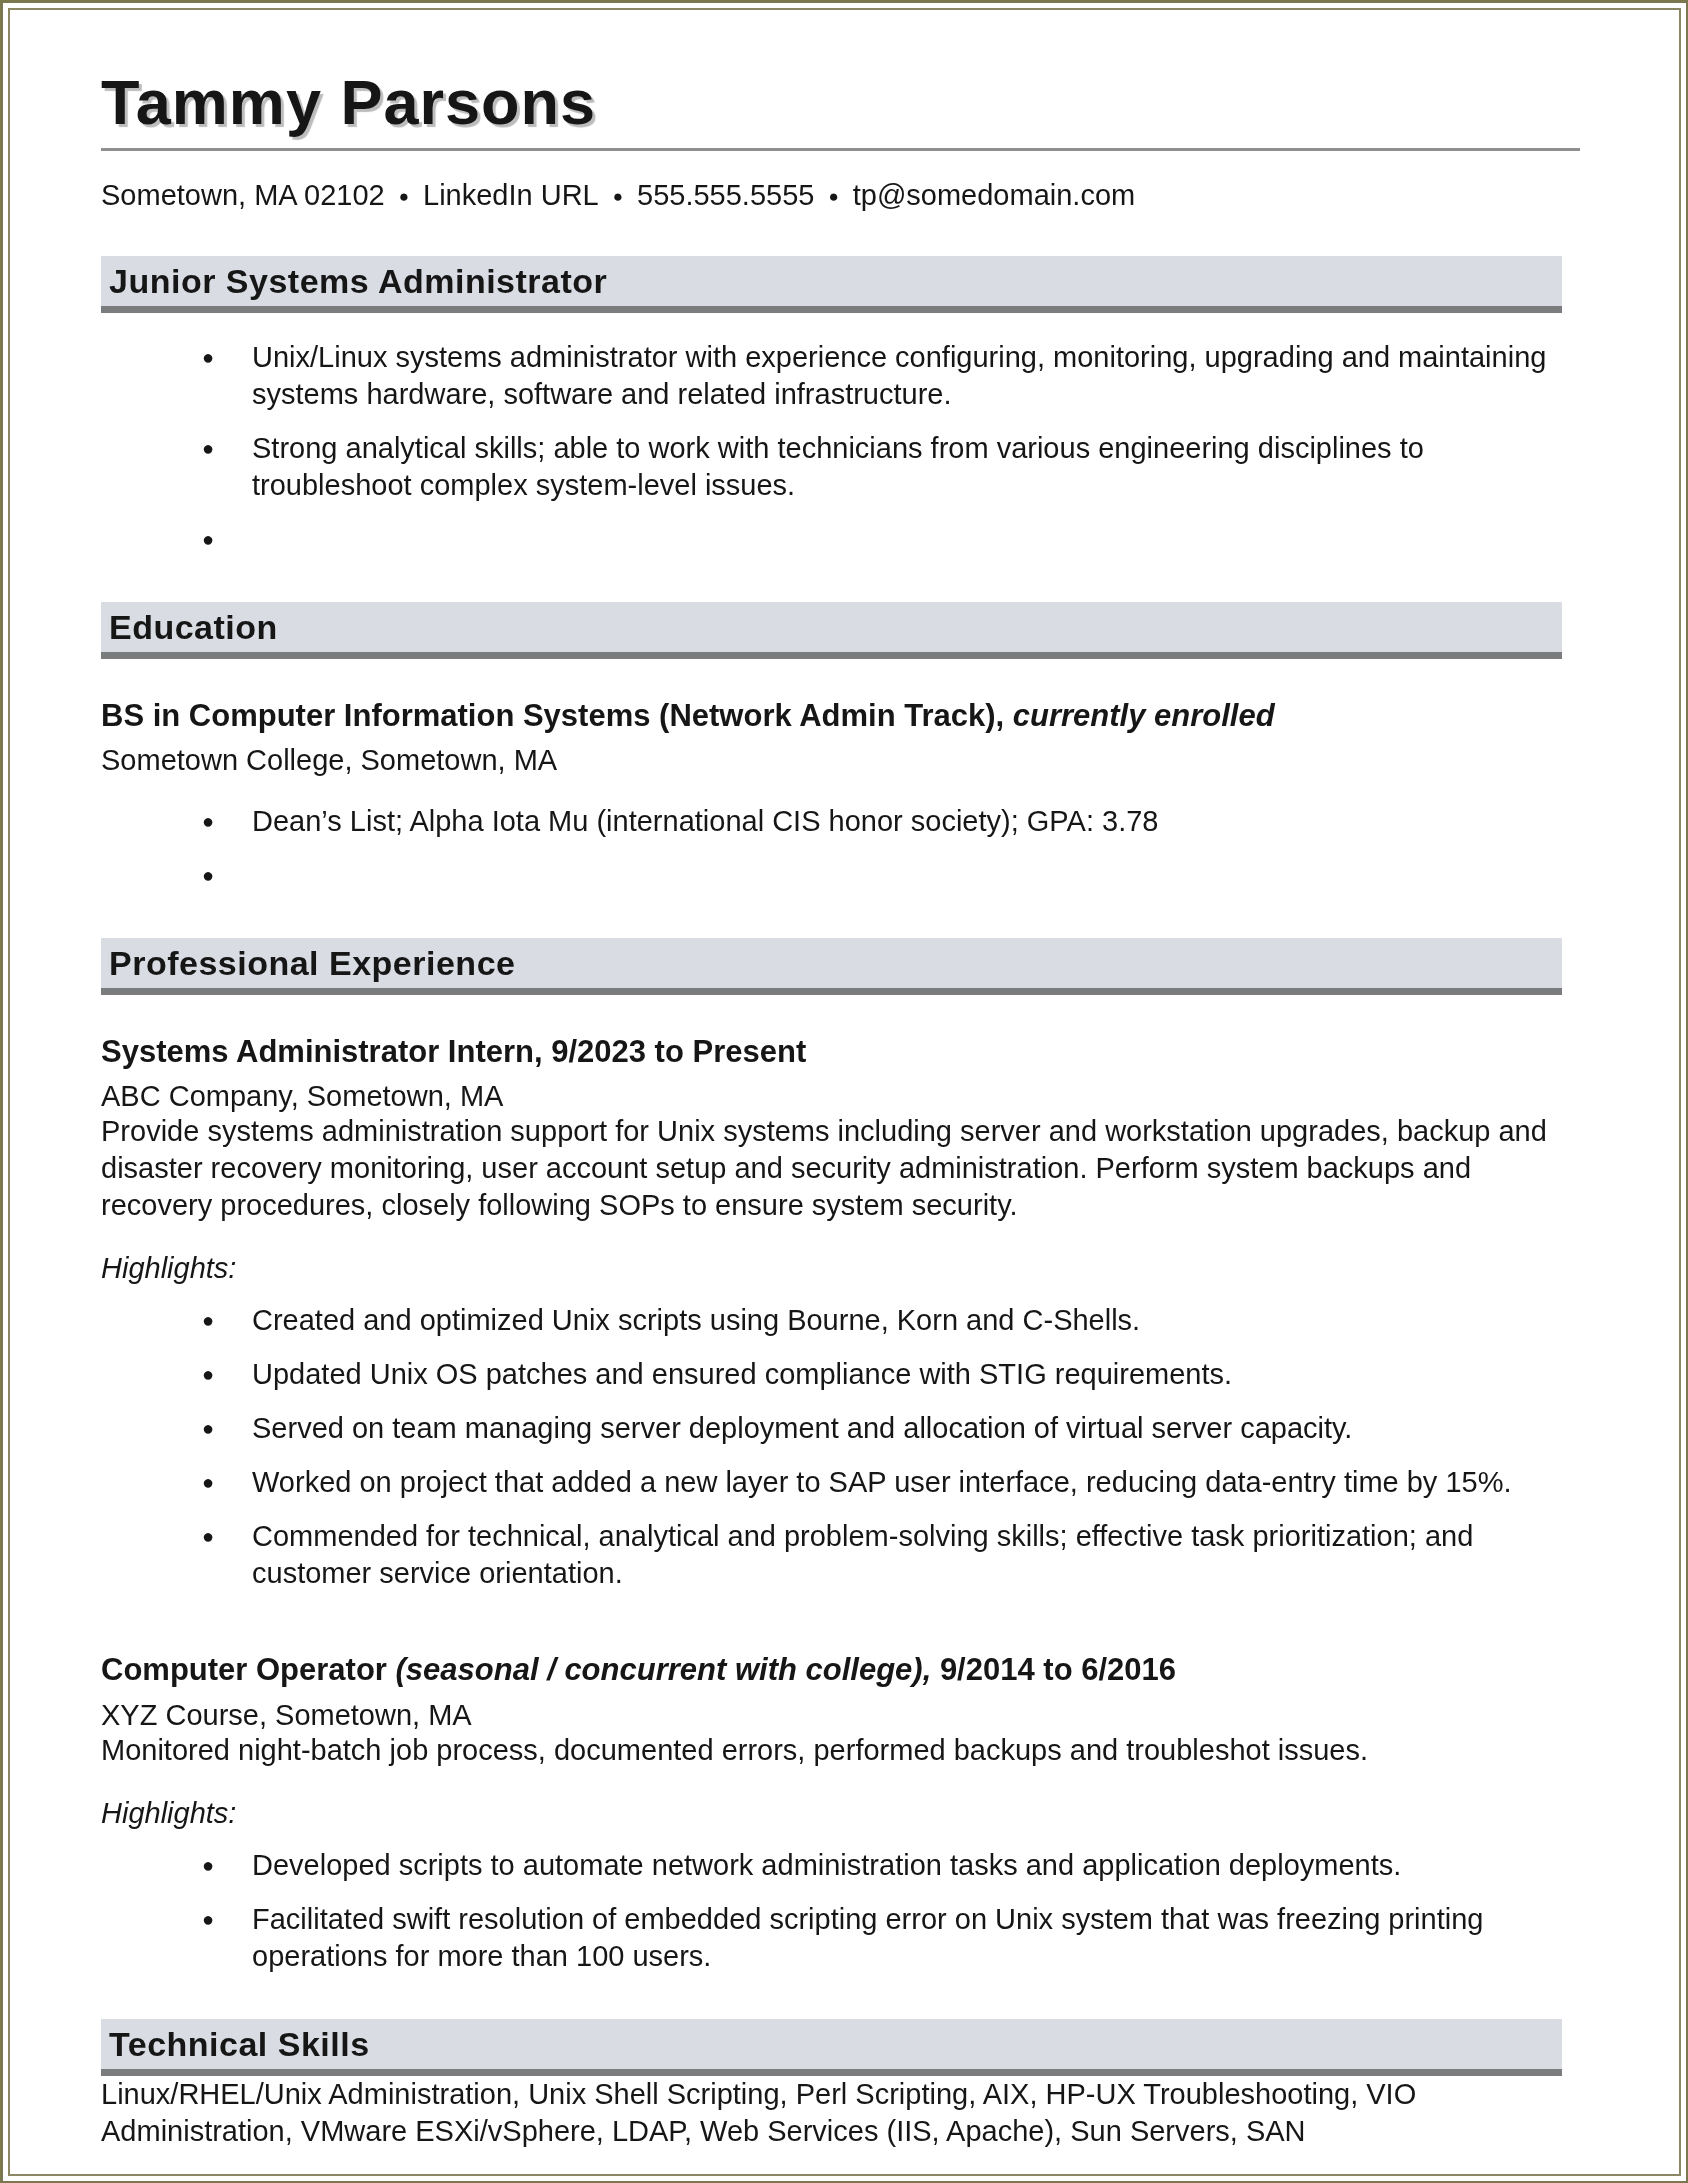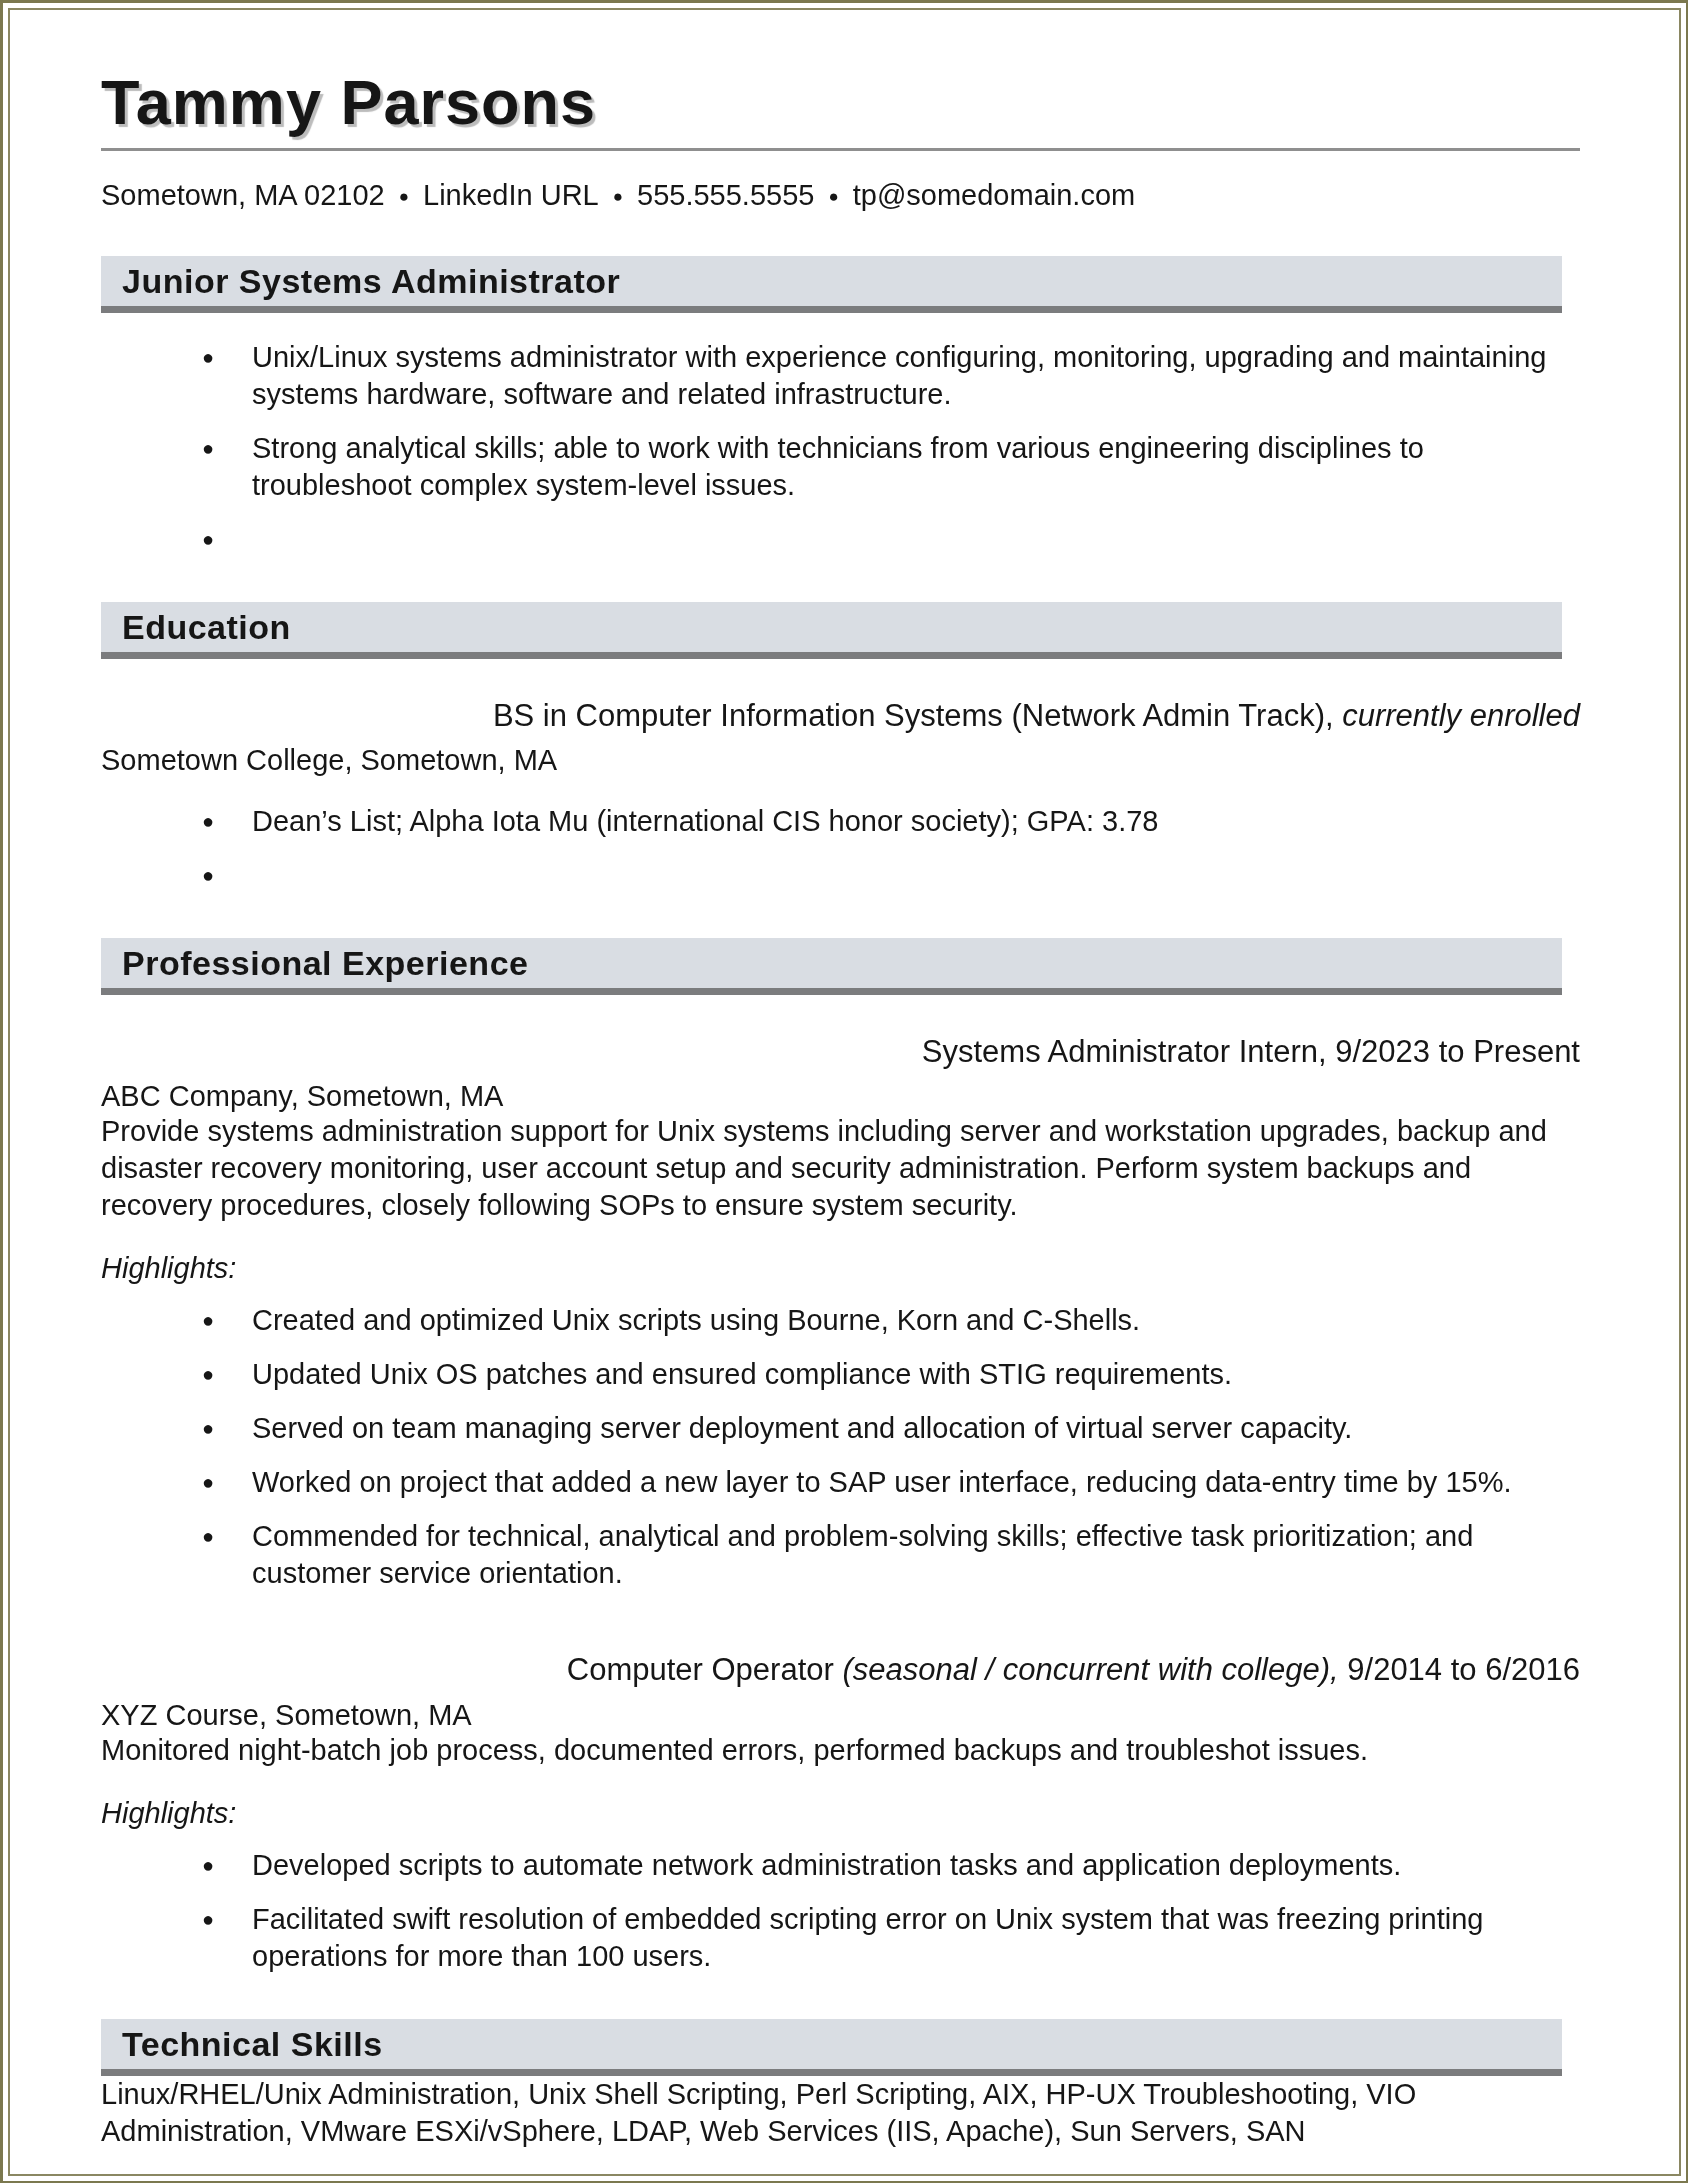--- a/index.html
+++ b/index.html
@@ -50,44 +50,43 @@
     vertical-align: 3px;
     margin: 0 14px;
   }
   .section-bar {
     margin-top: 44px;
     margin-right: 18px;
     background: #d9dde3;
     border-bottom: 7px solid #7b7c7e;
     font-size: 34px;
     font-weight: 700;
-    padding: 6px 8px 5px 21px;
+    padding: 6px 8px 5px 8px;
     letter-spacing: 0.5px;
   }
   .bullet {
     display: flex;
     margin-top: 17px;
     font-size: 29px;
     line-height: 37px;
   }
   .bullet .dot {
     flex: 0 0 auto;
     width: 50px;
     margin-left: 101px;
     font-size: 20px;
     line-height: 37px;
   }
   .bullet .btxt { flex: 1 1 auto; }
   .first-gap { margin-top: 26px; }
   .heading {
     font-size: 31px;
-    font-weight: 400;
+    font-weight: 700;
     margin-top: 38px;
     line-height: 1.2;
-    text-align: right;
   }
   .heading .ital { font-style: italic; }
   .subline {
     font-size: 29px;
     margin-top: 10px;
   }
   .para {
     font-size: 29px;
     line-height: 37px;
   }

